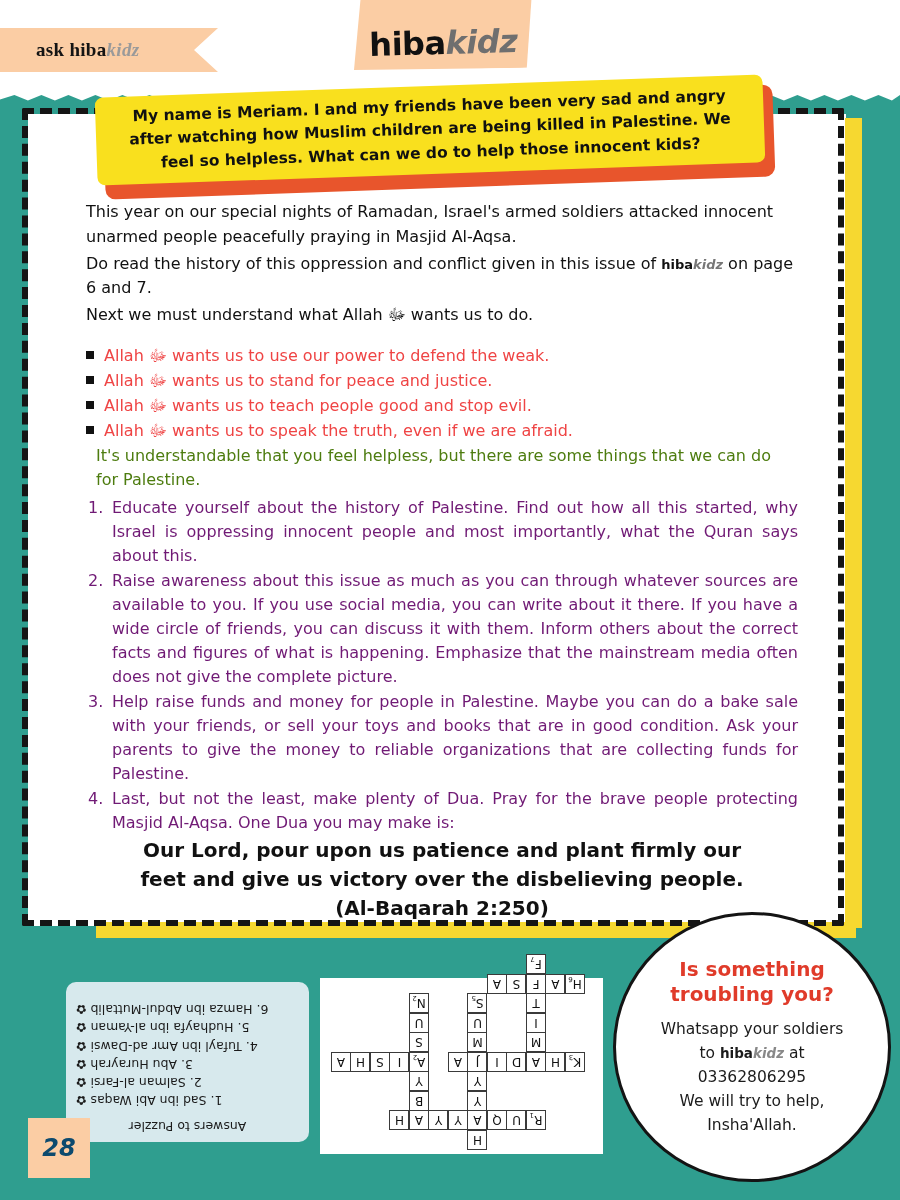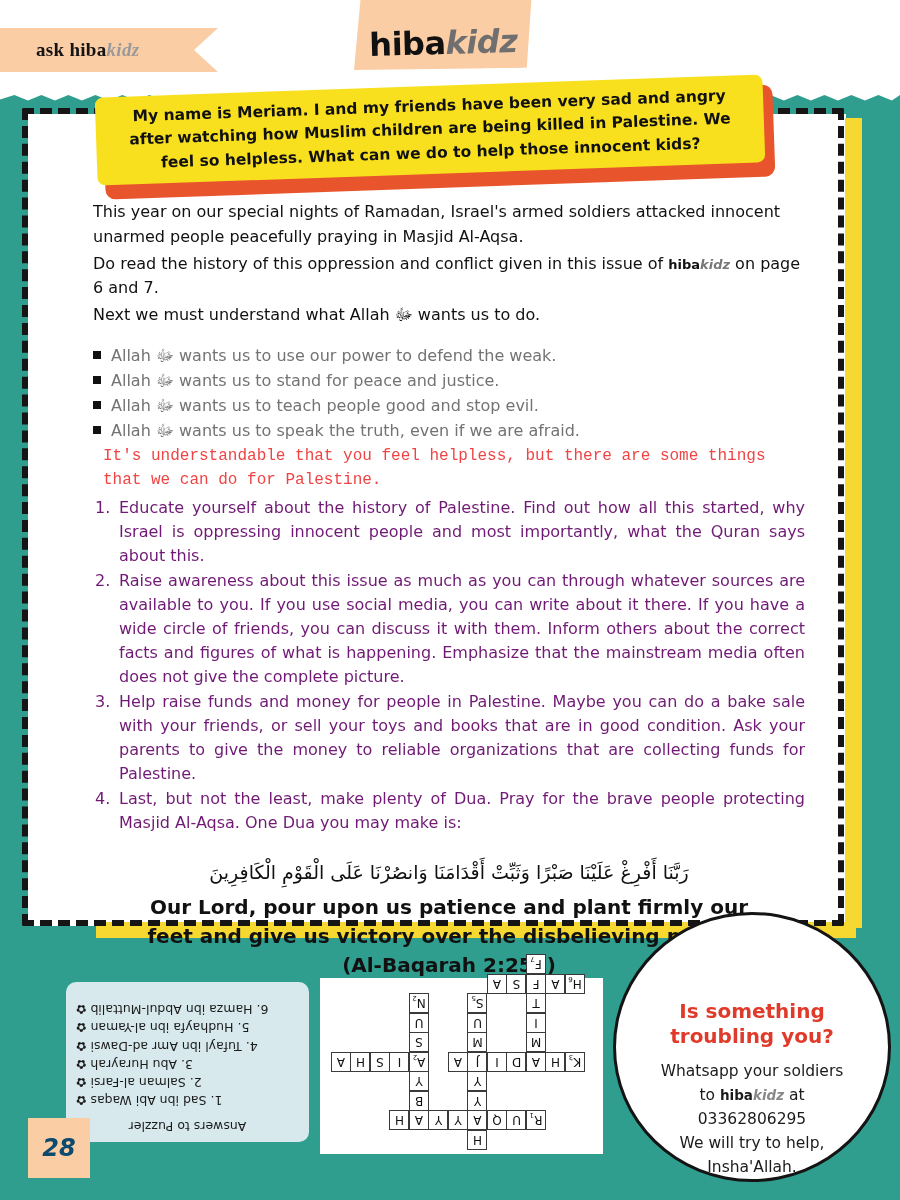--- a/index.html
+++ b/index.html
@@ -121,35 +121,34 @@
     line-height:1.5;
     text-align:center;
     padding:0 26px;
   }
 
   
   .body-wrap{
     position:absolute;
     left:86px; top:200px;
     width:712px;
-    margin-left:7px;
   }
   .para{
     font-size:16px;
     color:#111;
     line-height:1.55;
     margin:0 0 2px 0;
     font-family:"DejaVu Sans", sans-serif;
   }
   .para .kidz-inline{ font-weight:700; font-size:13px;}
   .para .kidz-inline i{ color:#777; }
 
   .bullets{ margin:16px 0 0 0; padding:0; list-style:none; }
   .bullets li{
-    font-size:16px; color:#737373; line-height:1.5;
+    font-size:16px; color:#ef4444; line-height:1.5;
     position:relative; padding-left:18px; margin-bottom:1px;
   }
   .bullets li:before{
     content:"";
     position:absolute; left:0; top:7px;
     width:8px; height:8px; background:#111;
   }
 
   .numlist{ margin:4px 0 0 0; padding:0; list-style:none; counter-reset:n; }
   .numlist li{
@@ -157,23 +156,22 @@
     position:relative; padding-left:26px; margin-bottom:1px;
     text-align:justify;
   }
   .numlist li:before{
     counter-increment:n;
     content: counter(n) ".";
     position:absolute; left:2px; top:0;
     font-size:16px;
   }
   .note-line{
-    font-size:16px; color:#ef4444; line-height:1.5; margin:0;
+    font-size:16px; color:#4d7c0f; line-height:1.5; margin:0;
     padding-left:10px;
-    font-family:Liberation Mono, monospace;
   }
 
   .dua-arabic{
     text-align:center;
     font-size:19px;
     margin:26px 0 10px 0;
     direction:rtl;
     font-family:"DejaVu Sans", sans-serif;
     color:#111;
   }
@@ -241,21 +239,21 @@
   
   .circle-callout{
     position:absolute;
     left:613px; top:912px;
     width:278px; height:270px;
     border-radius:50%;
     background:#ffffff;
     border:3px solid #141414;
     box-sizing:border-box;
     display:flex; flex-direction:column;
-    align-items:center; justify-content:flex-end;
+    align-items:center; justify-content:center;
     overflow:hidden;
   }
   .cc-head{
     color:#e03b2a;
     font-size:20px;
     font-weight:700;
     text-align:center;
     line-height:1.25;
     margin-bottom:10px;
   }
@@ -316,21 +314,20 @@
 
   <p class="note-line">It's understandable that you feel helpless, but there are some things that we can do for Palestine.</p>
 
   <ol class="numlist">
     <li>Educate yourself about the history of Palestine. Find out how all this started, why Israel is oppressing innocent people and most importantly, what the Quran says about this.</li>
     <li>Raise awareness about this issue as much as you can through whatever sources are available to you. If you use social media, you can write about it there. If you have a wide circle of friends, you can discuss it with them. Inform others about the correct facts and figures of what is happening. Emphasize that the mainstream media often does not give the complete picture.</li>
     <li>Help raise funds and money for people in Palestine. Maybe you can do a bake sale with your friends, or sell your toys and books that are in good condition. Ask your parents to give the money to reliable organizations that are collecting funds for Palestine.</li>
     <li>Last, but not the least, make plenty of Dua. Pray for the brave people protecting Masjid Al-Aqsa. One Dua you may make is:</li>
   </ol>
 
-  <div class="dua-arabic">رَبَّنَا أَفْرِغْ عَلَيْنَا صَبْرًا وَثَبِّتْ أَقْدَامَنَا وَانصُرْنَا عَلَى الْقَوْمِ الْكَافِرِينَ</div>
   <div class="dua-trans">Our Lord, pour upon us patience and plant firmly our feet and give us victory over the disbelieving people. (Al-Baqarah 2:250)</div>
 </div>
 
 <div class="answers-box">
   <div class="answers-title">Answers to Puzzler</div>
   <ul class="answers-list">
     <li>1. Sad ibn Abi Waqas ✿</li>
     <li>2. Salman al-Farsi ✿</li>
     <li>3. Abu Hurayrah ✿</li>
     <li>4. Tufayl ibn Amr ad-Dawsi ✿</li>

